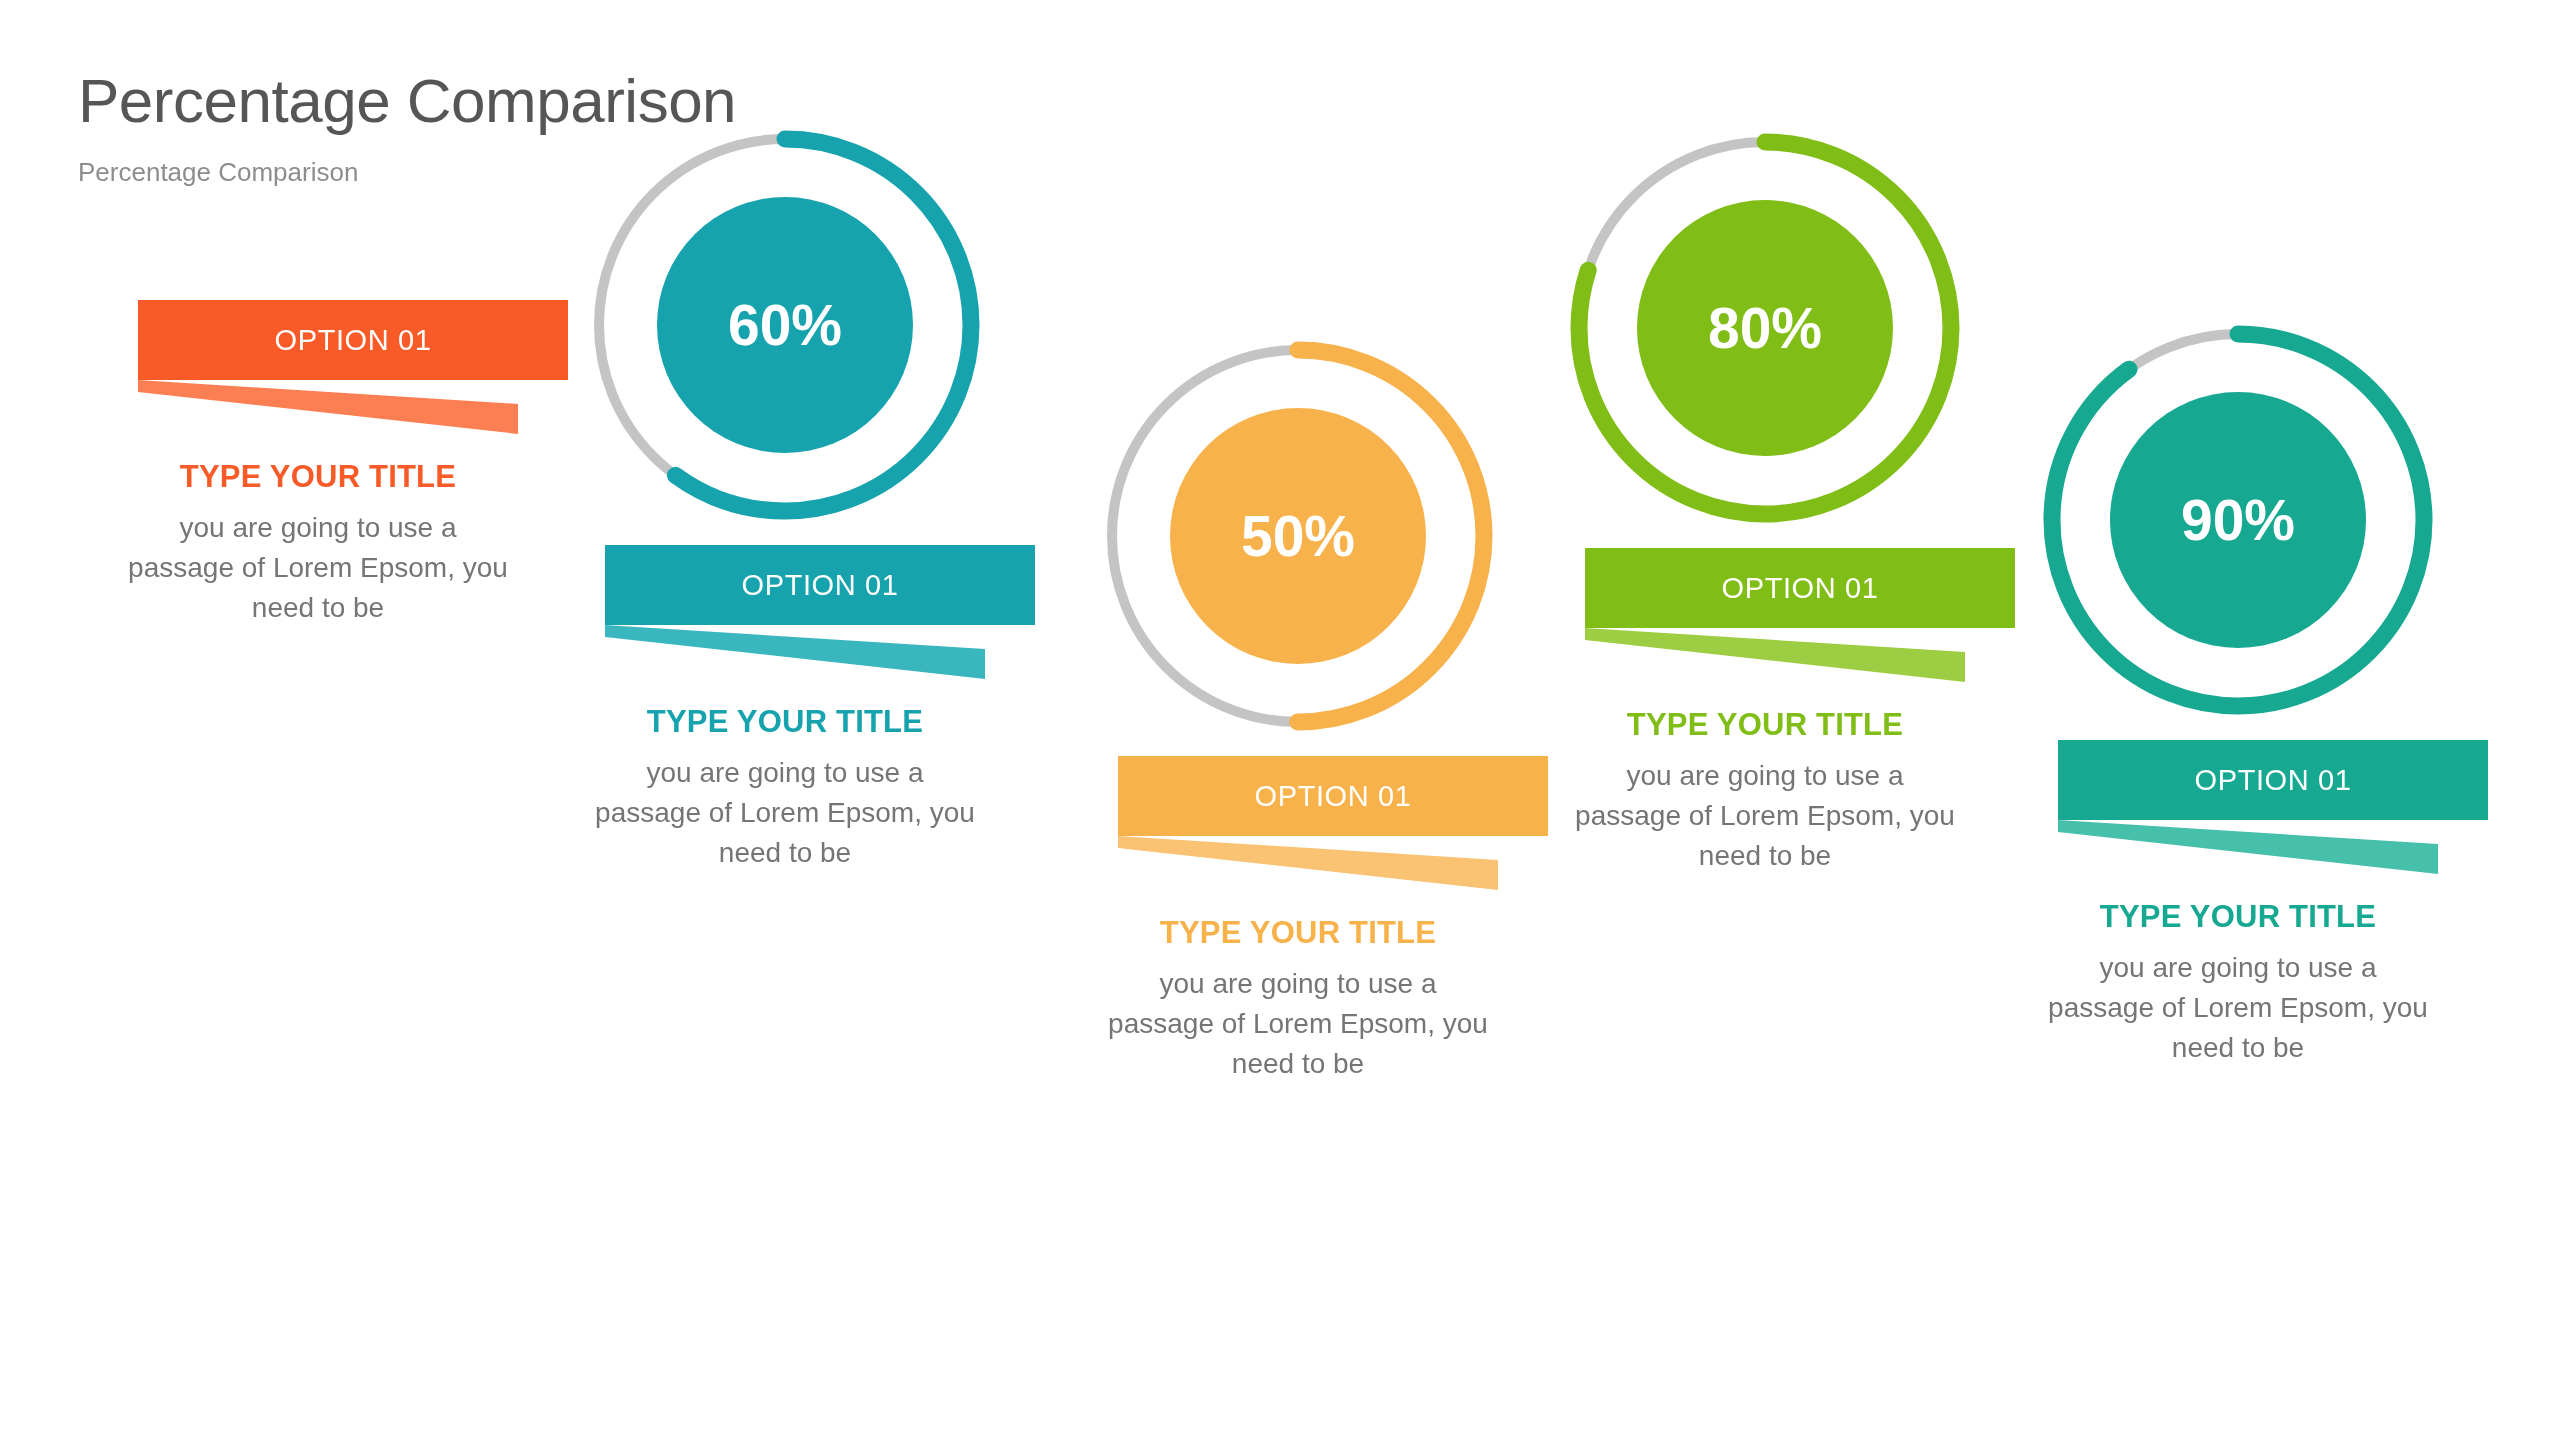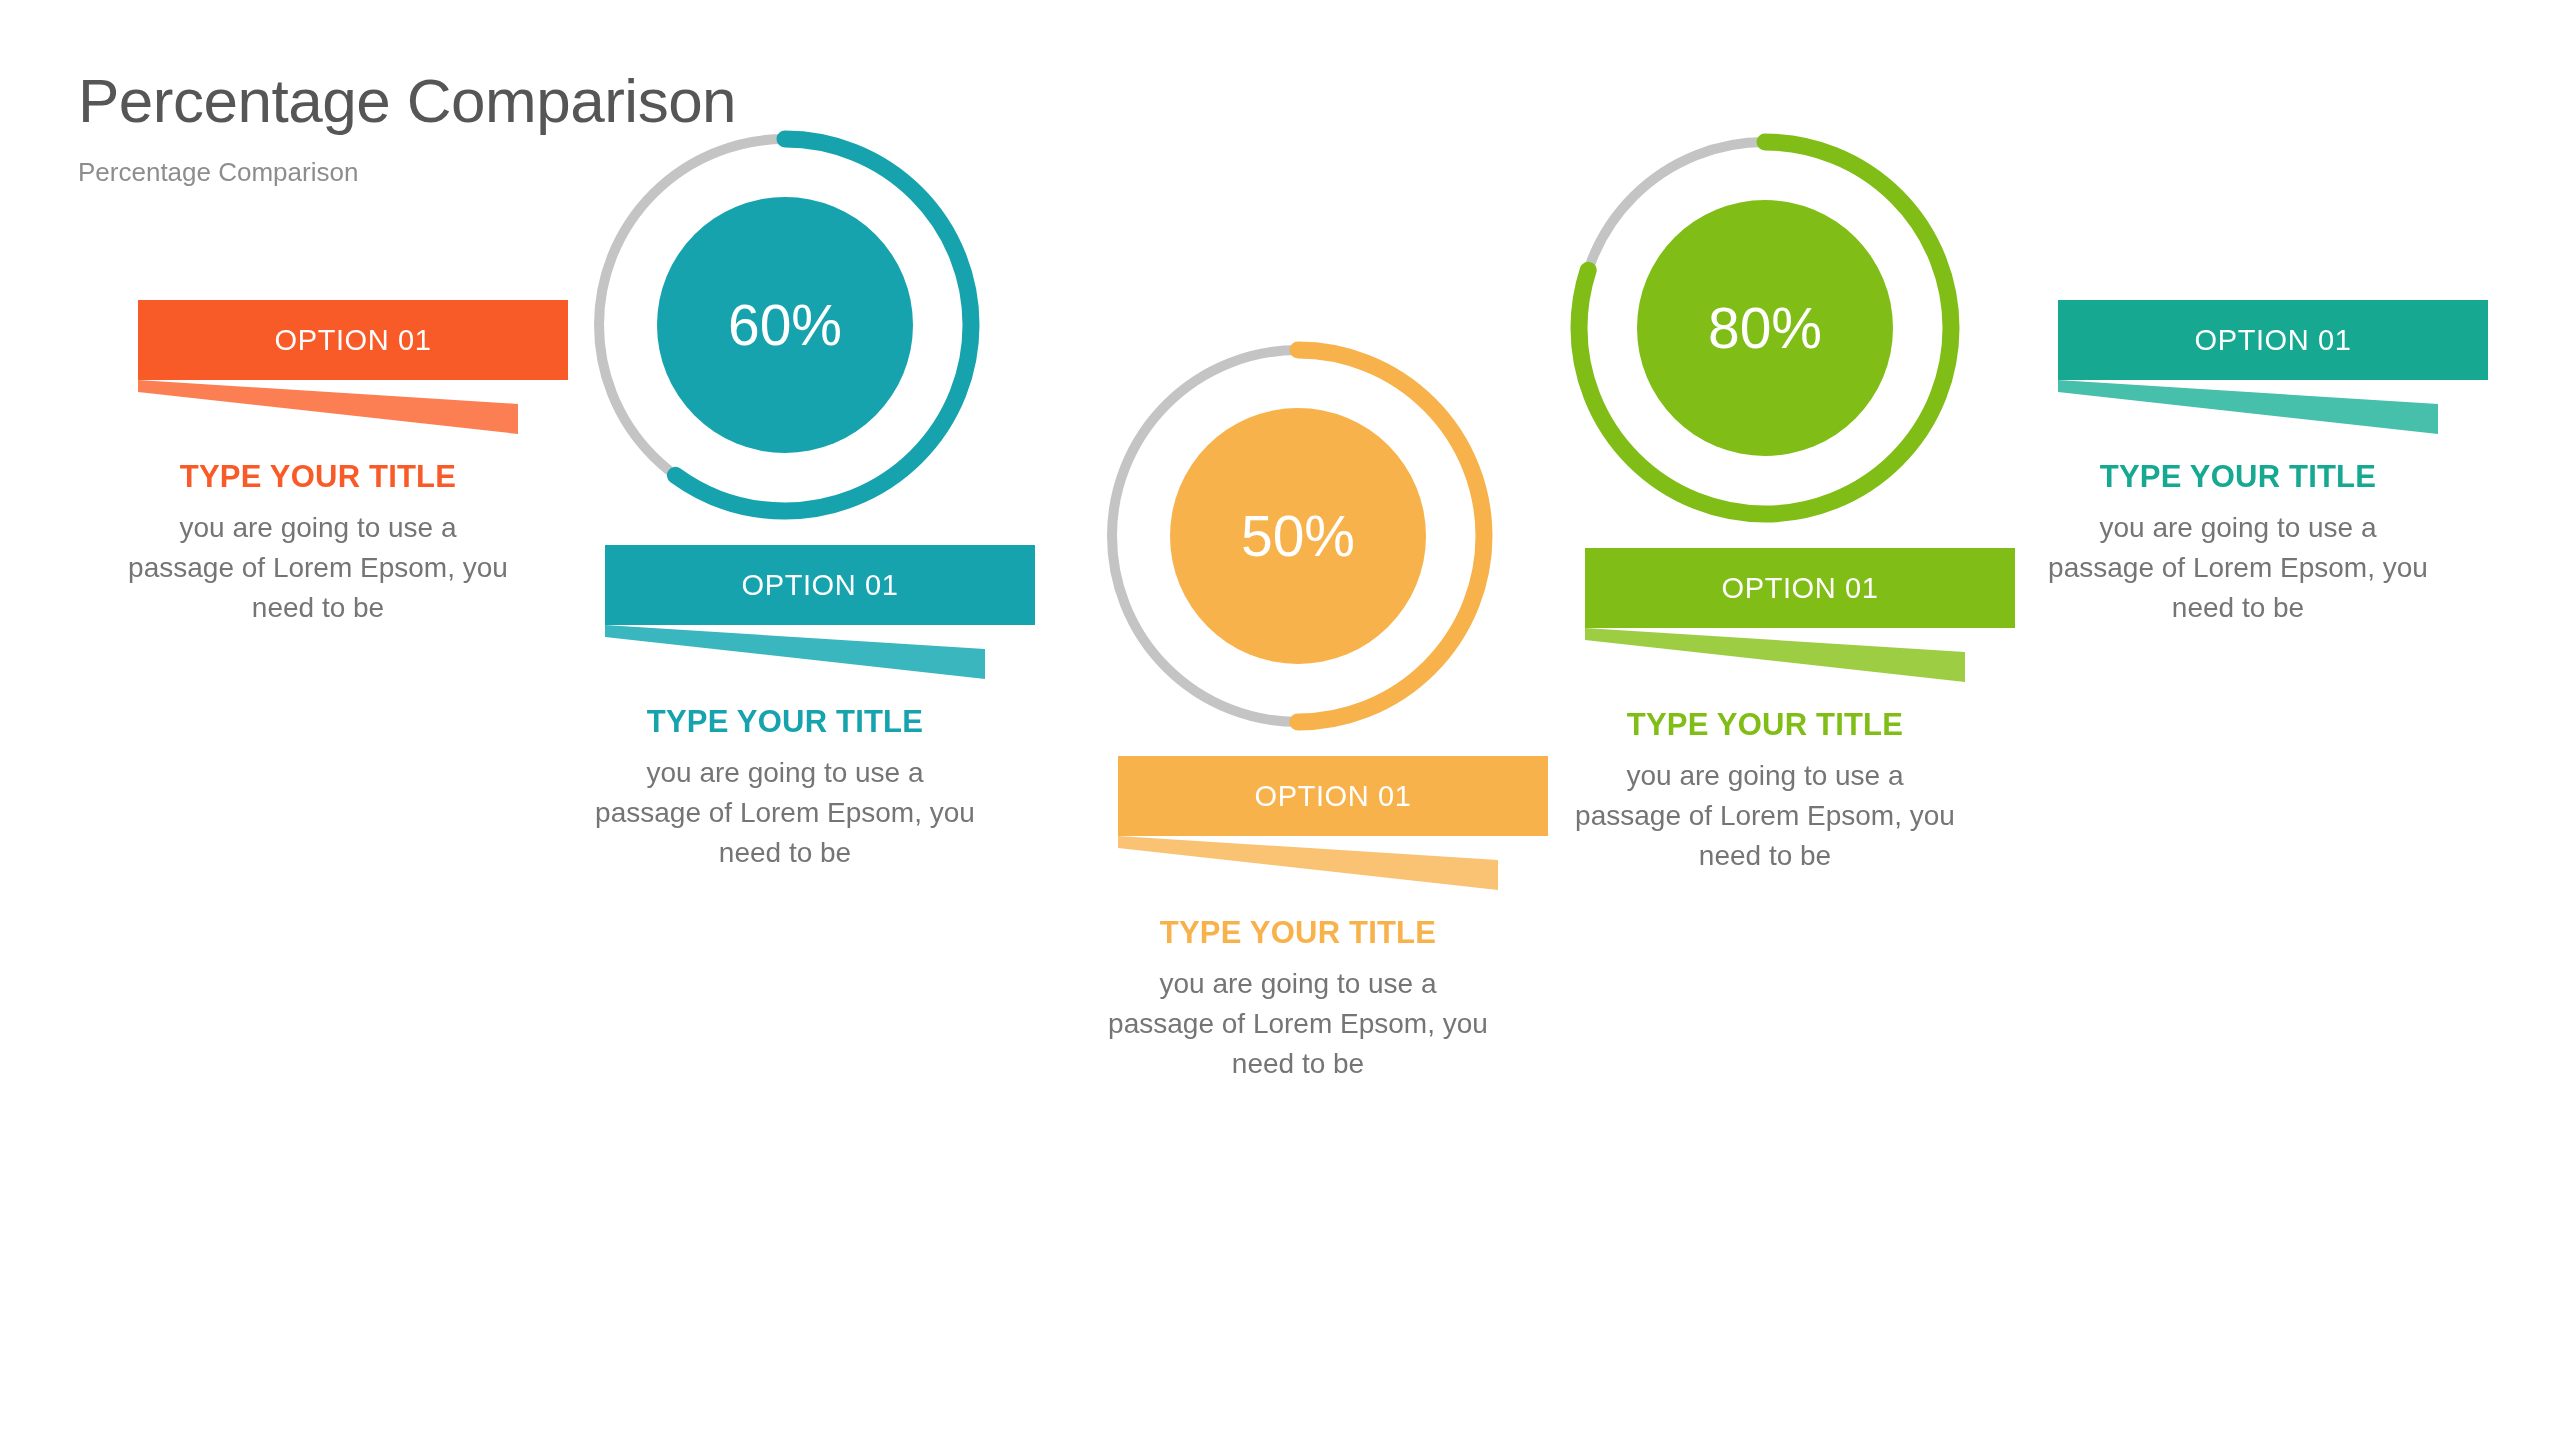--- a/index.html
+++ b/index.html
@@ -75,21 +75,21 @@
     width: 440px;
     height: 440px;
     display: flex;
     align-items: center;
     justify-content: center;
     pointer-events: none;
   }
   .pct-label {
     color: #ffffff;
     font-size: 57px;
-    font-weight: 400;
+    font-weight: 700;
     letter-spacing: 0px;
     line-height: 1;
   }
 
   
   .banner-block {
     position: relative;
     width: 440px;
     height: 132px;
   }
@@ -238,20 +238,30 @@
         <div class="banner" style="background:#80bd16">
           <span class="banner-label">OPTION 01</span>
         </div>
       </div>
       <div class="text-block">
         <div class="item-title" style="color:#80bd16">TYPE YOUR TITLE</div>
         <div class="item-desc">you are going to use a passage of Lorem Epsom, you need to be</div>
       </div>
     </div>
     <div class="column" style="left: 2018px; top: 300px;">
+      <div class="donut-wrap">
+        <svg class="donut-svg" viewBox="0 0 440 440">
+          <circle cx="220" cy="220" r="186" fill="none" stroke="#c4c4c4" stroke-width="10" stroke-linecap="round"></circle>
+          <circle cx="220" cy="220" r="186" fill="none" stroke="#16a891" stroke-width="17" stroke-linecap="round" stroke-dasharray="1051.81 116.87" transform="rotate(-90 220 220)"></circle>
+          <circle cx="220" cy="220" r="128" fill="#16a891"></circle>
+        </svg>
+        <div class="donut-center">
+          <span class="pct-label">90%</span>
+        </div>
+      </div>
       <div class="banner-block">
         <div class="ribbon-fold">
           <svg viewBox="0 0 380 54" preserveAspectRatio="none">
             <polygon points="0,0 380,24 380,54 0,12" fill="#46bfab"></polygon>
           </svg>
         </div>
         <div class="banner" style="background:#16a891">
           <span class="banner-label">OPTION 01</span>
         </div>
       </div>

